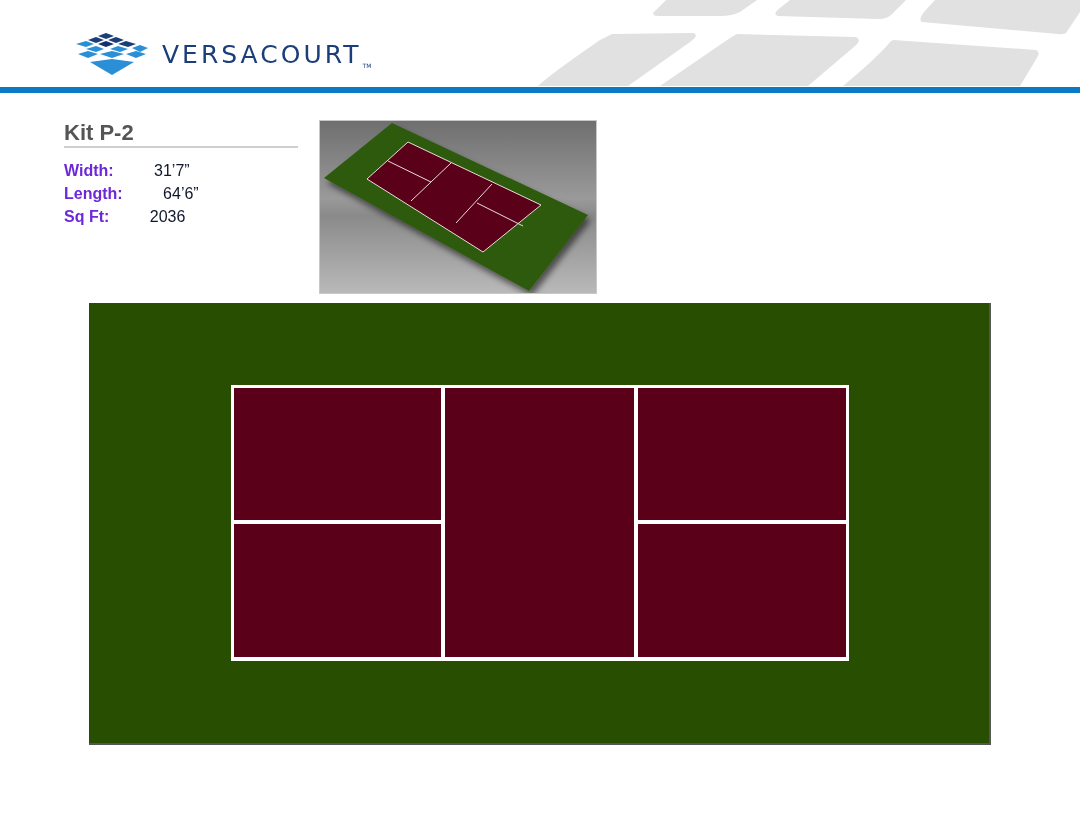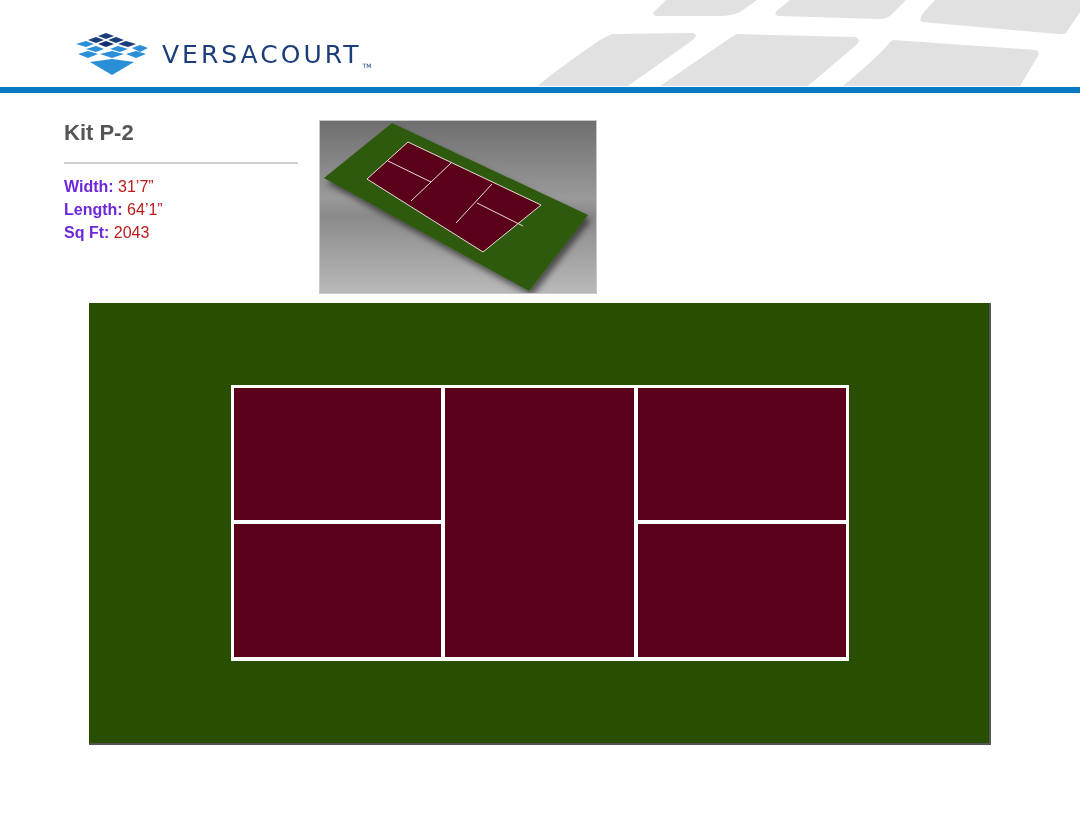--- a/index.html
+++ b/index.html
@@ -13,24 +13,24 @@
     .header-bar { position: absolute; left: 0; top: 87px; width: 1080px; height: 6px; background: #0a7ac4; }
     .logo { position: absolute; left: 74px; top: 32px; display: flex; align-items: center; }
     .logo-mark { width: 76px; height: 44px; }
     .logo-text {
       margin-left: 12px; font-size: 25px; letter-spacing: 3px; color: #1b3d7a;
       font-family: "DejaVu Sans", sans-serif; font-weight: normal;
     }
     .logo-text .tm { font-size: 6px; letter-spacing: 0; vertical-align: bottom; margin-left: 1px; }
 
     .specs { position: absolute; left: 64px; top: 120px; width: 234px; color: #4a4a4a; }
-    .kit-title { font-size: 22px; font-weight: bold; color: #555; padding-bottom: 16px; border-bottom: 2px solid #cfcfcf; margin: 0; }
+    .kit-title { font-size: 22px; font-weight: bold; color: #555; padding-bottom: 0; border-bottom: 2px solid #cfcfcf; margin: 0; }
     .spec-list { margin-top: 11px; font-size: 16px; line-height: 23px; }
     .spec-row .lbl { font-weight: bold; color: #6d28d9; }
-    .spec-row .val { color: #b91c1c; }
+    .spec-row .val { color: #0f172a; margin-left: 36px; }
 
     .preview {
       position: absolute; left: 319px; top: 120px; width: 276px; height: 172px;
       border: 1px solid #c8c8c8;
       background: linear-gradient(180deg, #6f6f6f 0%, #9a9a9a 45%, #8a8a8a 55%, #b9b9b9 100%);
       overflow: hidden;
     }
 
     .court {
       position: absolute; left: 89px; top: 303px; width: 902px; height: 442px;
@@ -82,25 +82,25 @@
 
 <div class="specs">
   <h1 class="kit-title">Kit P-2</h1>
   <div class="spec-list">
     <div class="spec-row">
       <span class="lbl">Width:</span>
       <span class="val">31’7”</span>
     </div>
     <div class="spec-row">
       <span class="lbl">Length:</span>
-      <span class="val">64’1”</span>
+      <span class="val">64’6”</span>
     </div>
     <div class="spec-row">
       <span class="lbl">Sq Ft:</span>
-      <span class="val">2043</span>
+      <span class="val">2036</span>
     </div>
   </div>
 </div>
 
 <div class="preview" title="3D perspective view of pickleball court">
   <svg width="276" height="172" viewBox="0 0 276 172">
     <defs>
       <filter id="sh" x="-10%" y="-10%" width="130%" height="140%">
         <feDropShadow dx="3" dy="5" stdDeviation="3" flood-color="#000" flood-opacity="0.55"></feDropShadow>
       </filter>

